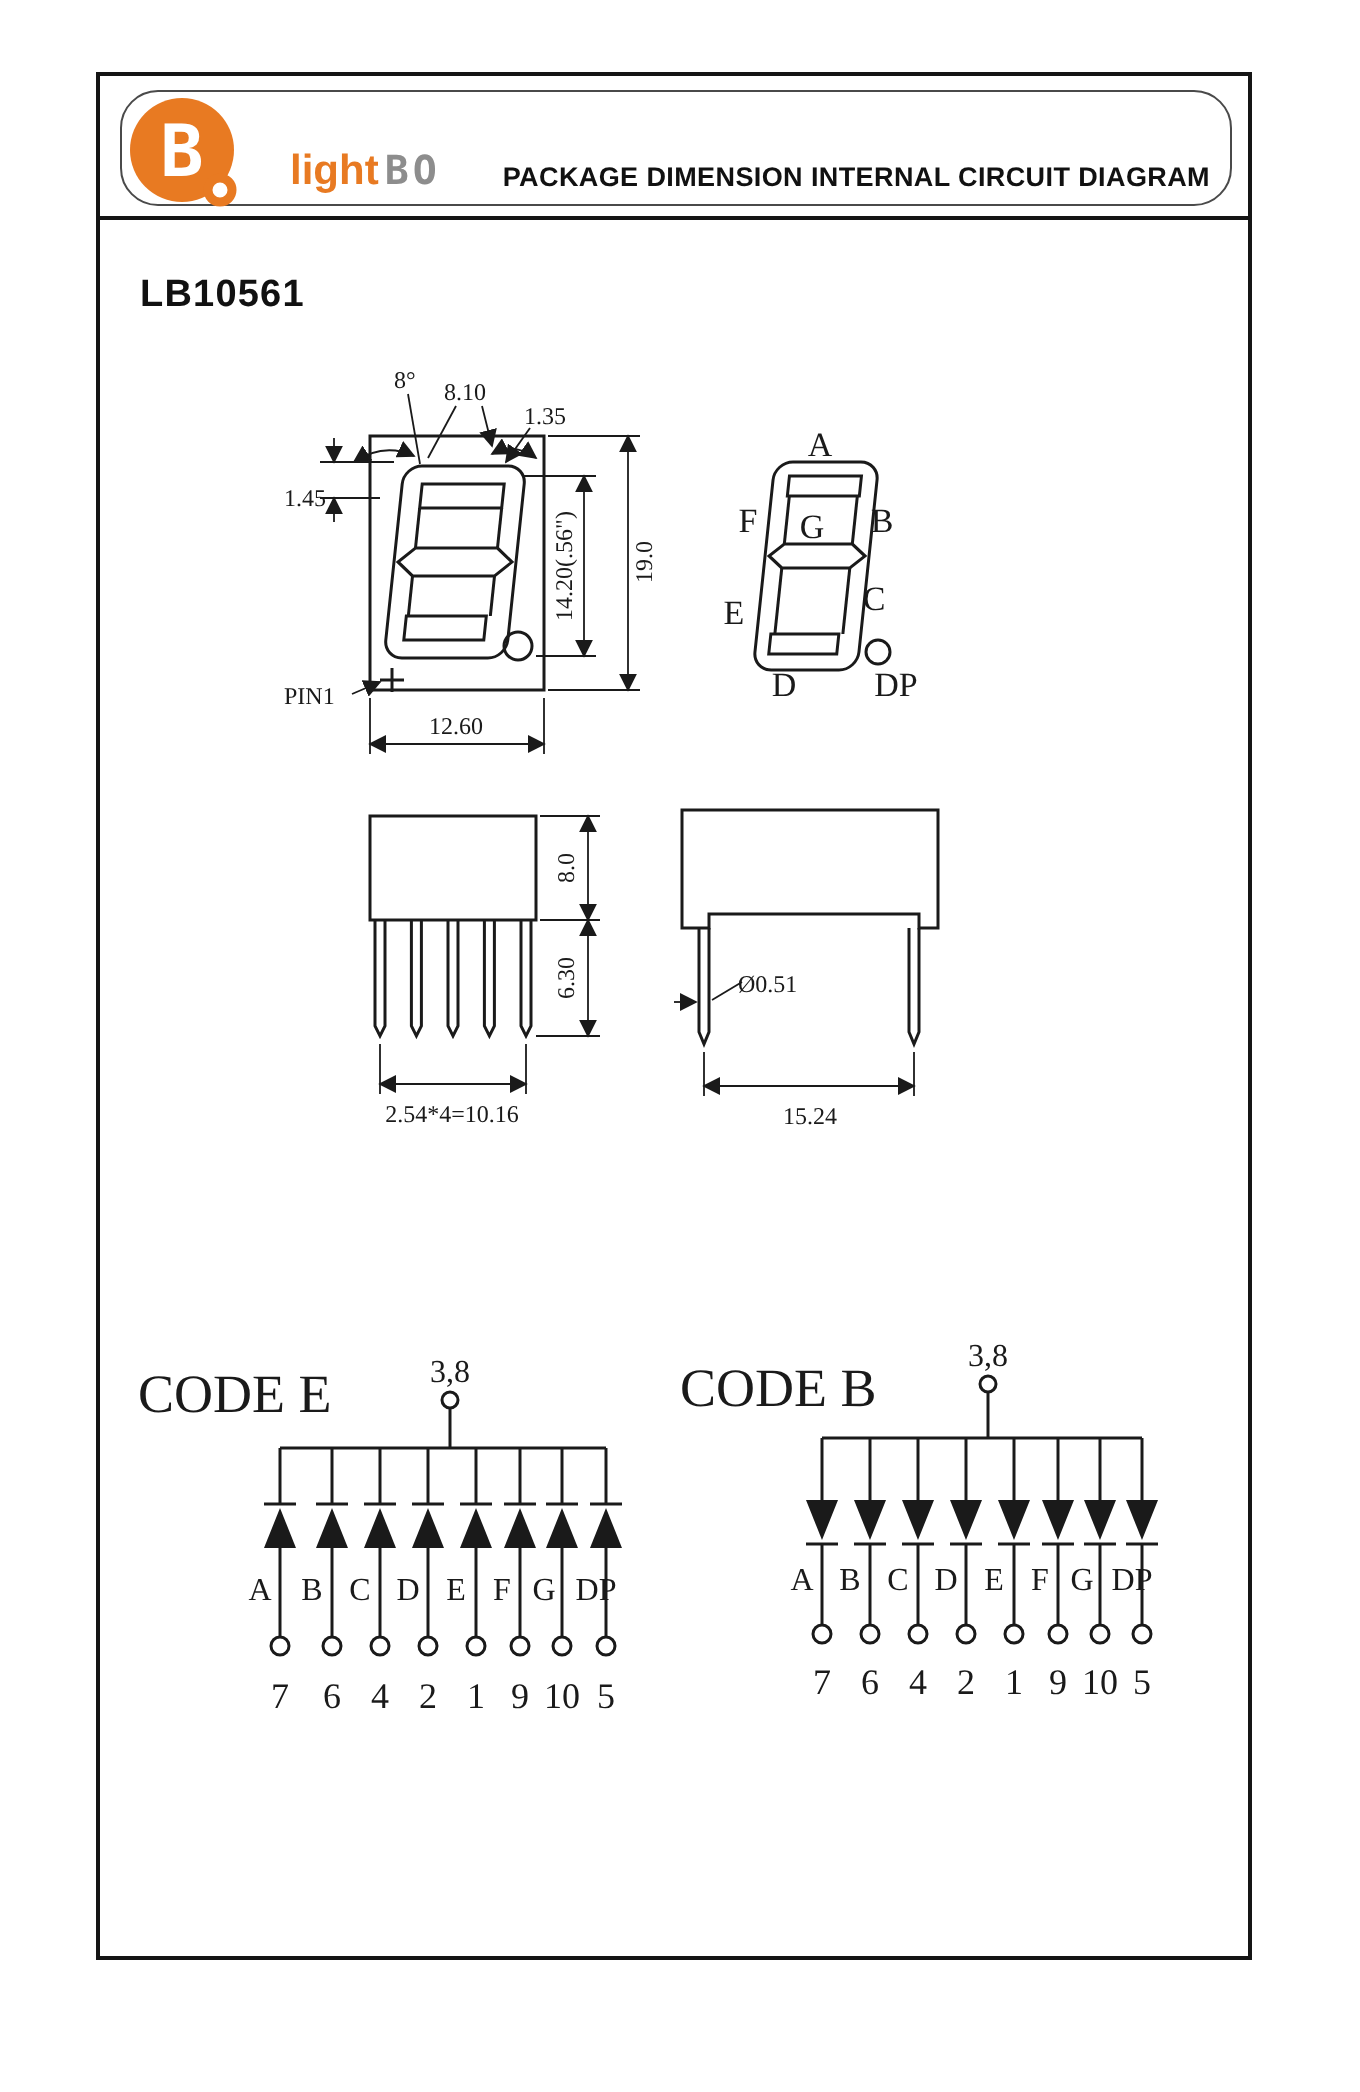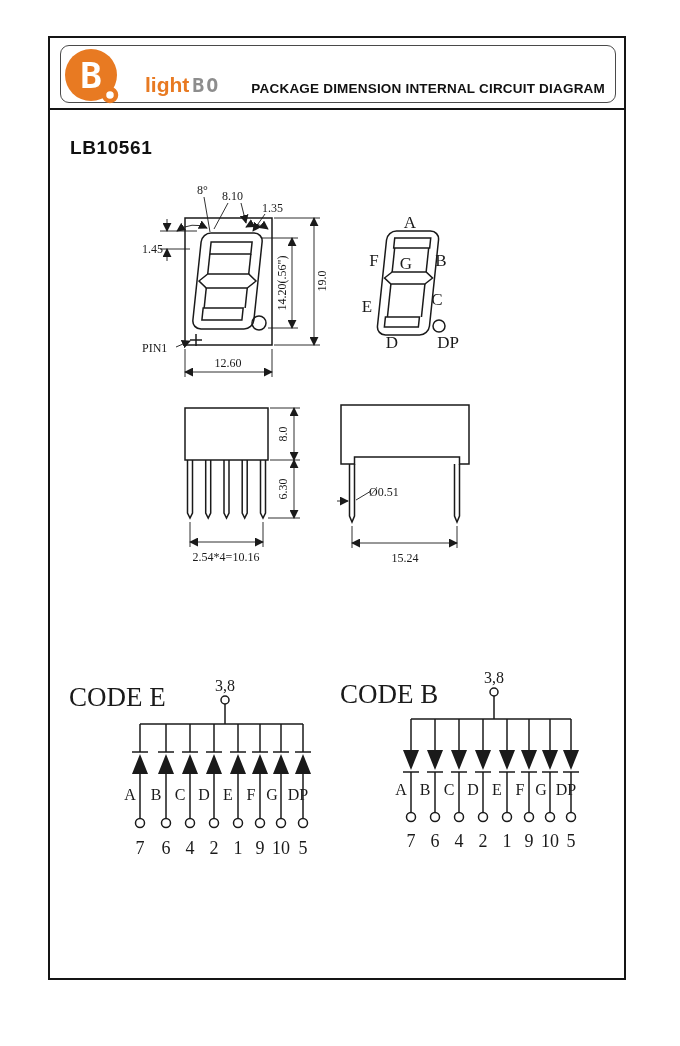--- a/index.html
+++ b/index.html
@@ -11,21 +11,21 @@
     position: relative;
     overflow: hidden;
   }
   .page { position: absolute; left: 0; top: 0; width: 680px; height: 1046px; }
   .frame {
     position: absolute; left: 48px; top: 36px; width: 578px; height: 944px;
     border: 2.5px solid #151515; background: #fff;
   }
   .header-box {
     position: absolute; left: 60px; top: 45px; width: 556px; height: 58px;
-    border: 1.5px solid #4a4a4a; border-radius: 9px; background: #fff;
+    border: 1.5px solid #4a4a4a; border-radius: 19px; background: #fff;
   }
   .header-sep {
     position: absolute; left: 48px; top: 108px; width: 578px; height: 0;
     border-top: 2.5px solid #151515;
   }
   .header-title {
     position: absolute; right: 10px; top: 35px;
     font-size: 13.5px; font-weight: 700; letter-spacing: 0.2px; color: #111;
     white-space: nowrap;
   }

